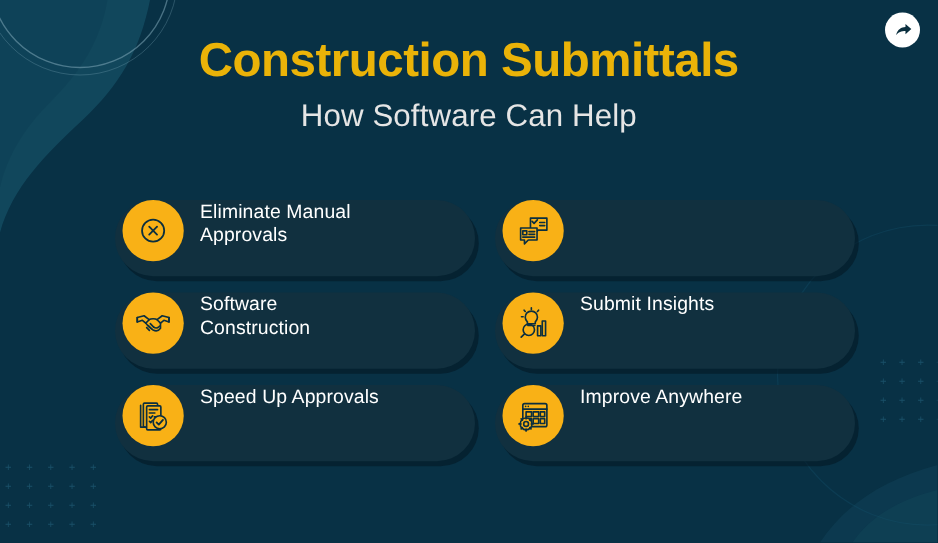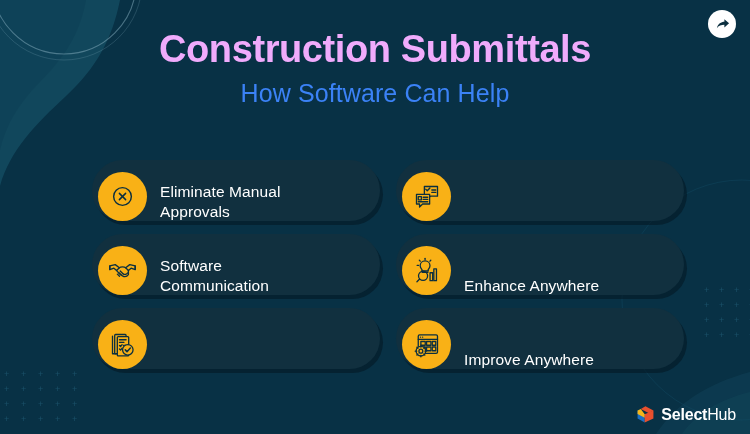--- a/index.html
+++ b/index.html
@@ -26,45 +26,45 @@
     position:absolute;top:10px;right:14px;
     width:28px;height:28px;border-radius:50%;
     background:#ffffff;
     display:flex;align-items:center;justify-content:center;
     cursor:pointer;
   }
 
   
   .header{position:absolute;top:30px;left:0;right:0;text-align:center;}
   .title{
-    color:#f0abfc;
+    color:#eab308;
     font-size:38px;font-weight:bold;letter-spacing:-0.4px;
     line-height:1.05;margin:0;
   }
   .subtitle{
-    color:#3b82f6;
+    color:#e5e5e5;
     font-size:25px;font-weight:normal;letter-spacing:0.1px;
     margin:10px 0 0 0;line-height:1.1;
   }
 
   
   .grid{
     position:absolute;top:160px;left:92px;
     width:592px;
     display:grid;
     grid-template-columns:288px 288px;
     grid-column-gap:16px;
     grid-row-gap:13px;
   }
   .card{
     position:relative;
     height:61px;
     border-radius:31px;
     background:#11303F;
-    display:flex;align-items:flex-end;
+    display:flex;align-items:flex-start;
     padding-left:6px;
     box-shadow:3px 4px 0 rgba(3,22,33,0.55);
     cursor:pointer;
   }
   .icon-badge{
     width:49px;height:49px;min-width:49px;
     border-radius:50%;
     background:#F9B116;
     display:flex;align-items:center;justify-content:center;
     margin-right:13px;
@@ -206,60 +206,64 @@
           <path d="M11.8 18.2 L14.6 21"></path>
           <path d="M10.3 20 L12.7 22.4"></path>
           <path d="M16.5 19.5 C18.5 21.2 20.8 20 21.8 18.6"></path>
           <path d="M9.5 16 C11 18.5 13.5 20.5 16 22 C18.5 23.4 21 22.6 22.5 20.5 L22.5 16"></path>
           <path d="M2 11 L2 15"></path>
           <path d="M30 11 L30 15"></path>
         </svg>
       </div>
       <div class="card-label">
         <span>Software</span>
-        <span class="l2">Communication</span>
+        <span class="l2">Construction</span>
       </div>
     </div>
 
     <div class="card">
       <div class="icon-badge">
         <svg width="28" height="28" viewBox="0 0 32 32" fill="none" stroke="#0B2F3F" stroke-width="1.5" stroke-linecap="round" stroke-linejoin="round">
           <path d="M13.8 4.5 C10.5 4.5 8.2 7 8.2 10 C8.2 12 9.3 13.2 10.2 14.3 L10.2 16 L17.4 16 L17.4 14.3 C18.3 13.2 19.4 12 19.4 10 C19.4 7 17.1 4.5 13.8 4.5 Z"></path>
           <line x1="10.6" y1="17.6" x2="17" y2="17.6"></line>
           <line x1="13.8" y1="1.5" x2="13.8" y2="3"></line>
           <line x1="7.2" y1="3.6" x2="8.2" y2="4.8"></line>
           <line x1="20.4" y1="3.6" x2="19.4" y2="4.8"></line>
           <line x1="4.8" y1="9.6" x2="6.3" y2="9.6"></line>
           <circle cx="11.5" cy="21.5" r="5.2"></circle>
           <line x1="7.6" y1="25.2" x2="4.5" y2="28.3"></line>
           <rect x="19.5" y="18" width="3" height="9"></rect>
           <rect x="23.8" y="13.5" width="3" height="13.5"></rect>
         </svg>
       </div>
       <div class="card-label">
-        <span>Enhance Anywhere</span>
+        <span>Submit Insights</span>
         <span class="l2"></span>
       </div>
     </div>
 
     <div class="card">
       <div class="icon-badge">
         <svg width="28" height="28" viewBox="0 0 32 32" fill="none" stroke="#0B2F3F" stroke-width="1.5" stroke-linecap="round" stroke-linejoin="round">
           <path d="M4 6 L4 26 L8 26"></path>
           <rect x="6.5" y="4" width="13" height="22" rx="1"></rect>
           <rect x="9.5" y="6.5" width="13" height="22" rx="1" fill="#F9B116"></rect>
           <line x1="12" y1="10" x2="19.5" y2="10"></line>
           <line x1="12" y1="13" x2="17" y2="13"></line>
           <path d="M12 16.5 L13.2 17.7 L15 15.6"></path>
           <line x1="16.5" y1="16.6" x2="20" y2="16.6"></line>
           <path d="M12 20.6 L13.2 21.8 L15 19.7"></path>
           <line x1="16.5" y1="20.7" x2="20" y2="20.7"></line>
           <circle cx="21.5" cy="21.5" r="6" fill="#F9B116"></circle>
           <path d="M18.6 21.6 L20.6 23.6 L24.4 19.4" stroke-width="1.7"></path>
         </svg>
+      </div>
+      <div class="card-label">
+        <span>Speed Up Approvals</span>
+        <span class="l2"></span>
       </div>
     </div>
 
     <div class="card">
       <div class="icon-badge">
         <svg width="28" height="28" viewBox="0 0 32 32" fill="none" stroke="#0B2F3F" stroke-width="1.5" stroke-linecap="round" stroke-linejoin="round">
           <rect x="6" y="4.5" width="22" height="21" rx="1.6"></rect>
           <line x1="6" y1="9.5" x2="28" y2="9.5"></line>
           <circle cx="8.6" cy="7" r="0.75" fill="#0B2F3F" stroke="none"></circle>
           <circle cx="11" cy="7" r="0.75" fill="#0B2F3F" stroke="none"></circle>
@@ -276,25 +280,14 @@
                    M13.5 18.5 L12.4 19.6 M5.6 26.4 L4.5 27.5" stroke-width="1.6"></path>
         </svg>
       </div>
       <div class="card-label">
         <span class="l2">Improve Anywhere</span>
       </div>
     </div>
 
   </div>
 
-  <div class="logo">
-    <svg width="19" height="19" viewBox="0 0 24 24">
-      <path d="M12 1.5 L22 7 L16.5 10.5 L6 5 Z" fill="#E8502E"></path>
-      <path d="M2 7 L11 11.8 L11 22 L2 17 Z" fill="#1B6FC4"></path>
-      <path d="M2 7 L6 5 L11 11.8 L11 16 L2 11.5 Z" fill="#F5B61A"></path>
-      <path d="M22 7 L22 17 L11 22 L11 11.8 Z" fill="#E8502E"></path>
-    </svg>
-    <div class="logo-text">
-      <b>Select</b><span>Hub</span>
-    </div>
-  </div>
 
 </div>
 
 </body></html>

